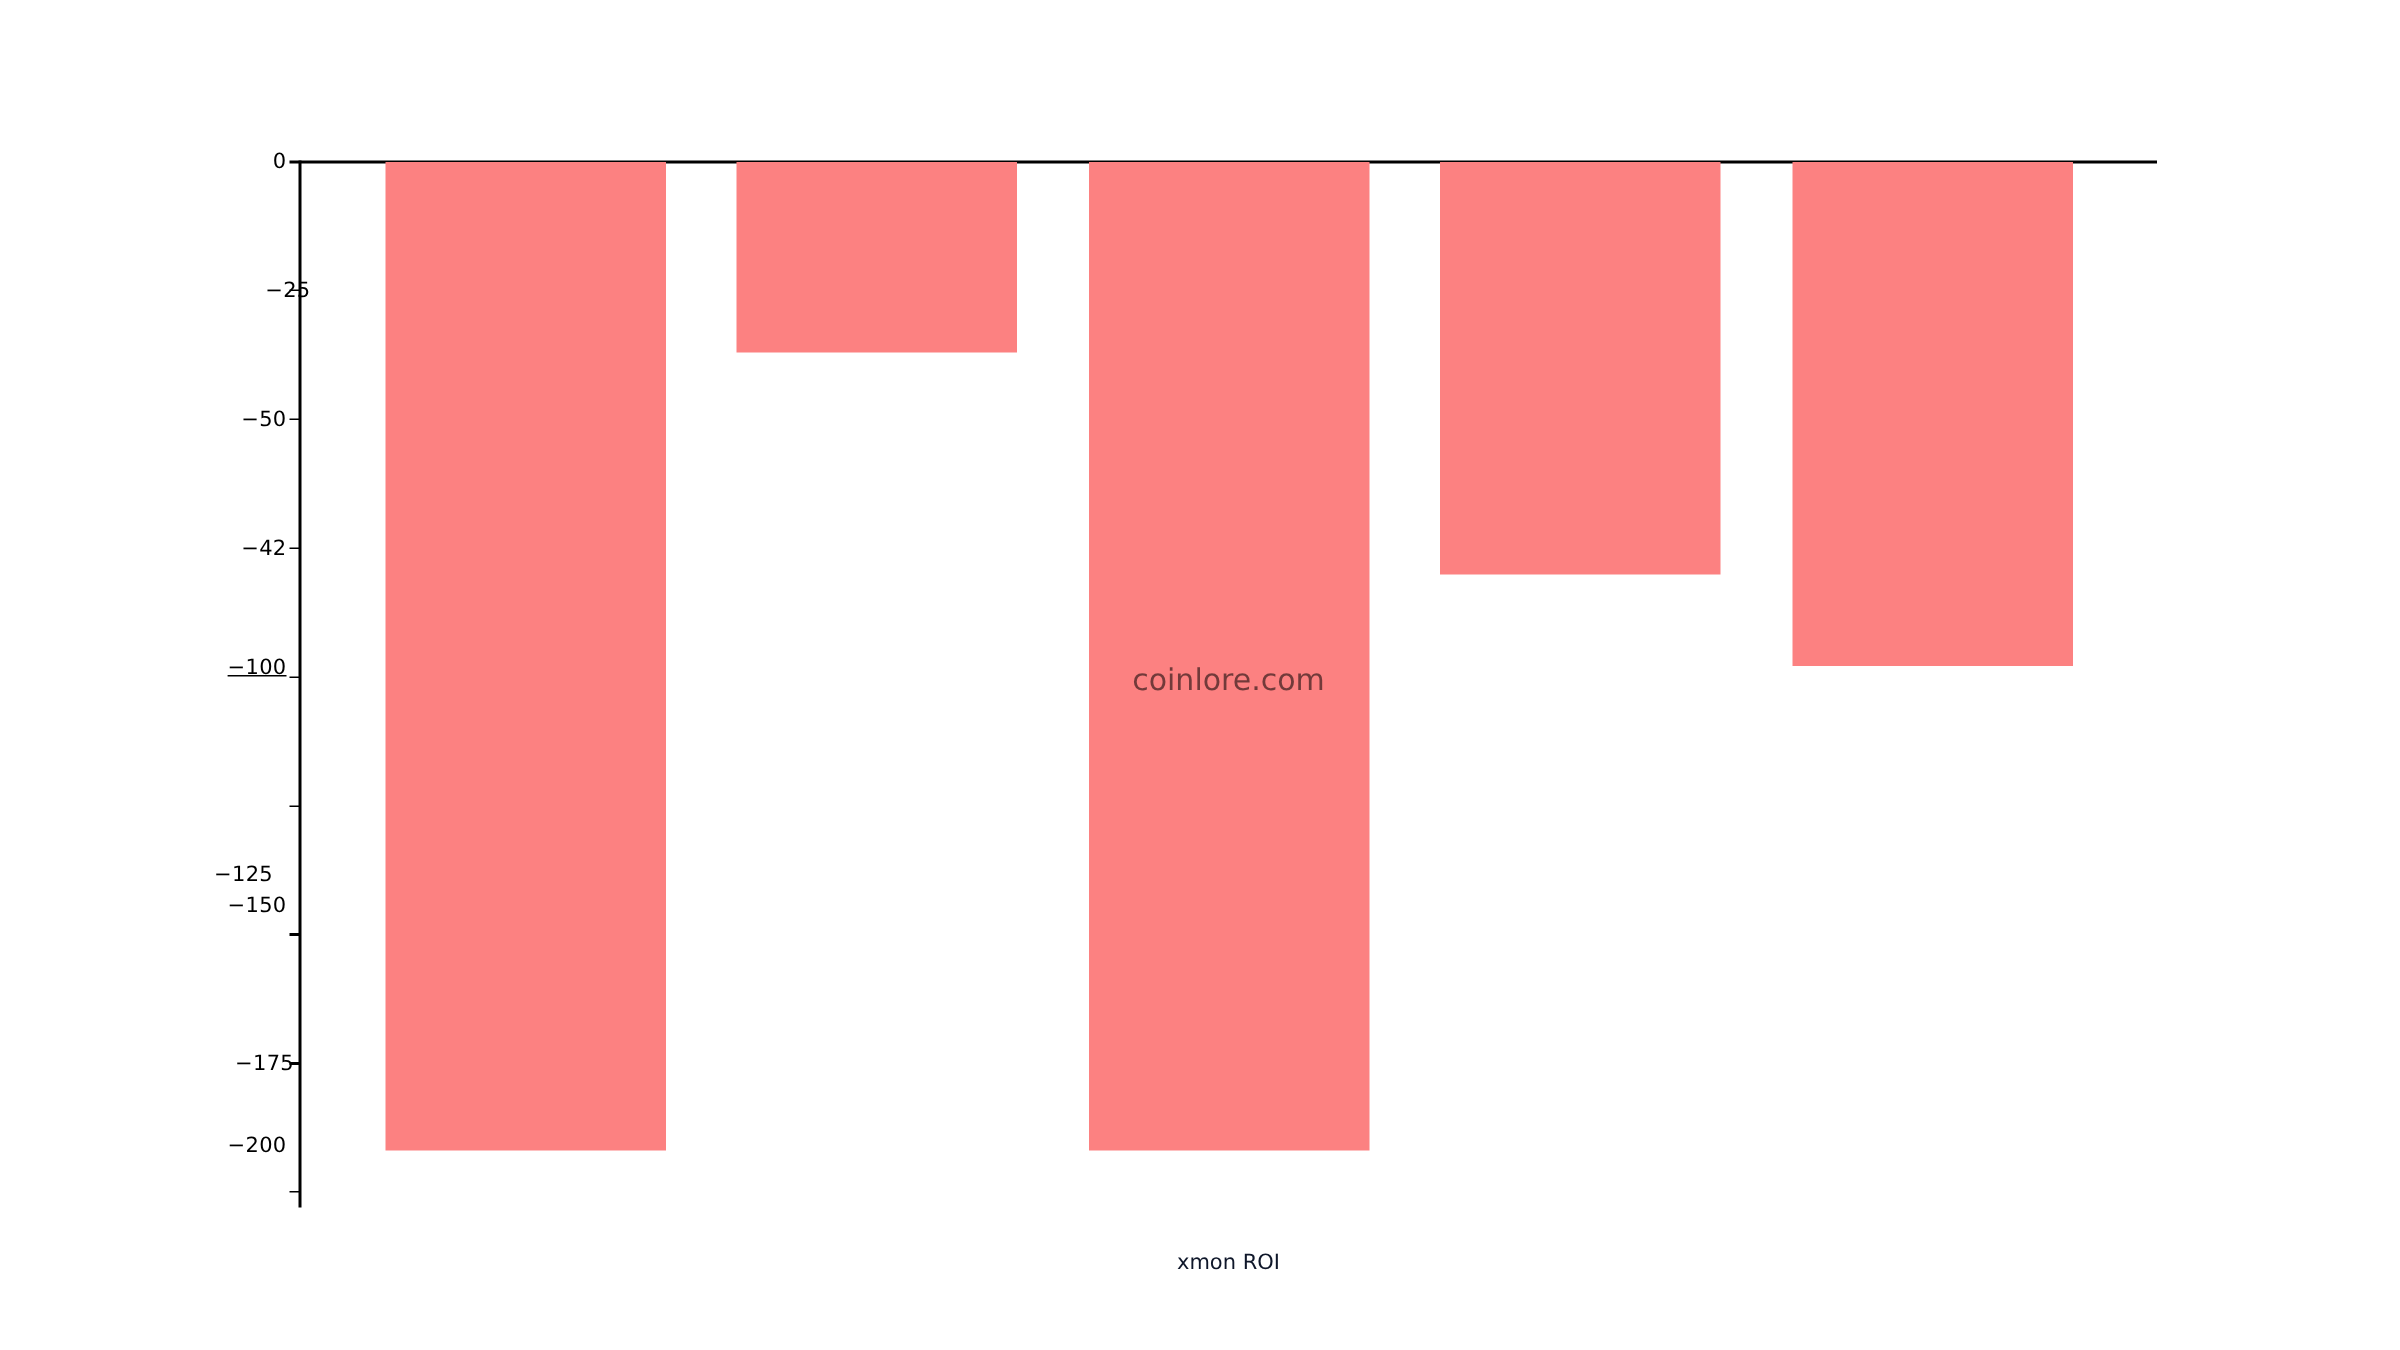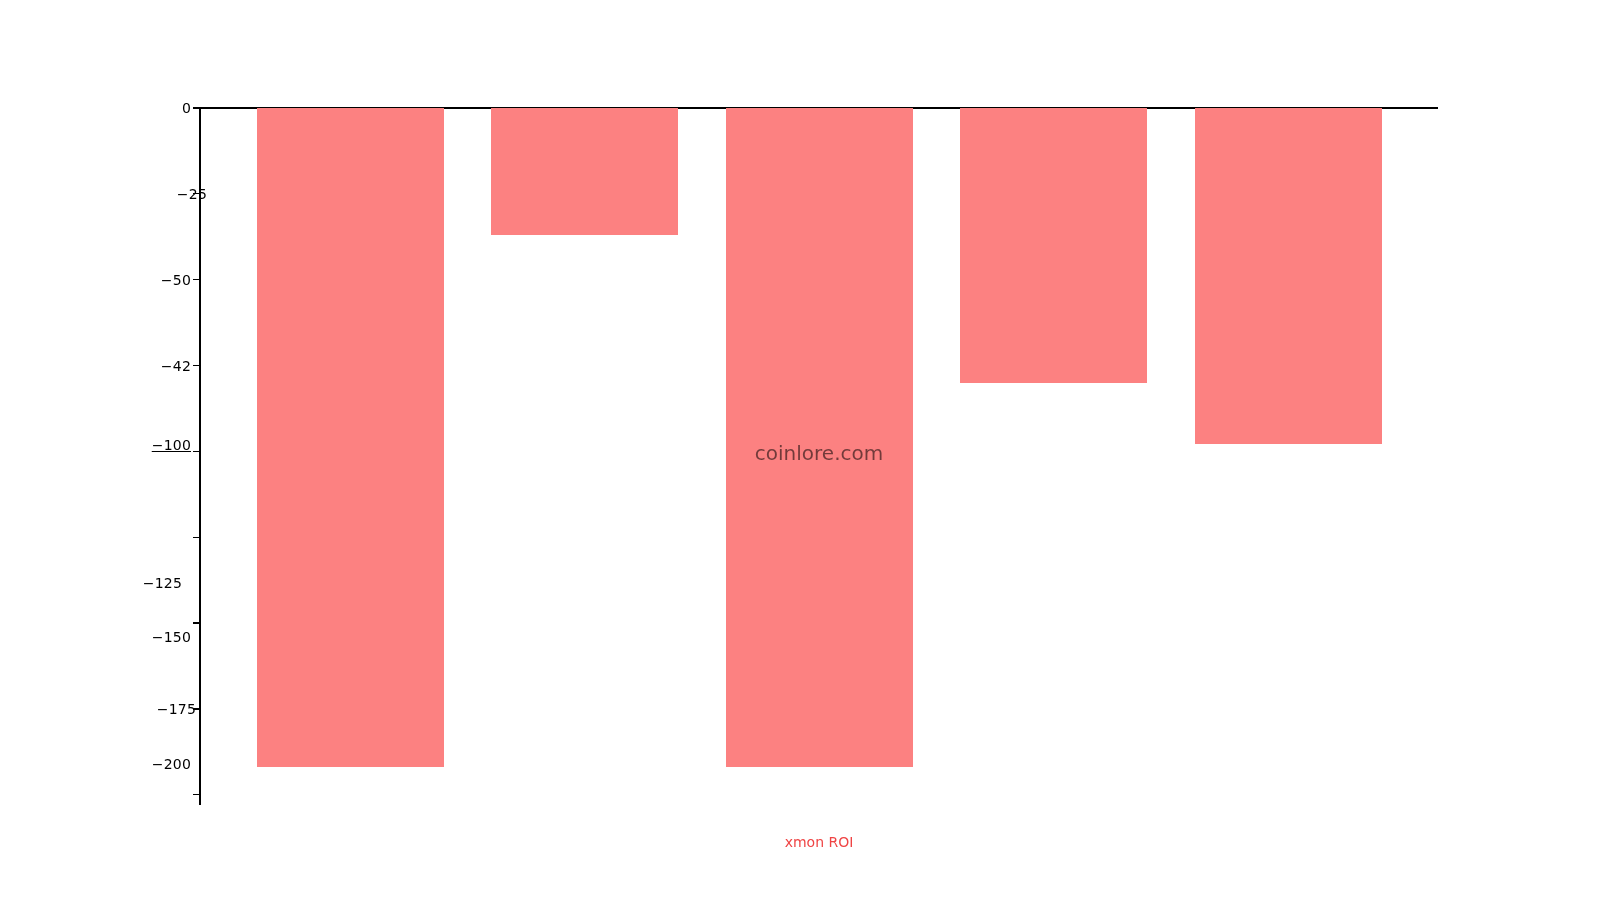--- a/index.html
+++ b/index.html
@@ -50,21 +50,21 @@
   }
   .watermark {
     position: absolute;
     font-size: 20px;
     transform: translate(-50%, -50%);
     white-space: nowrap;
   }
   .xlabel {
     position: absolute;
     font-size: 14px;
-    color: #ef4444;
+    color: #0f172a;
     transform: translate(-50%, -50%);
     white-space: nowrap;
   }
 </style>
 </head>
 <body>
 
 <div class="figure">
   <div class="axis-line" id="x-axis-zero-line"></div>
   <div class="axis-line" id="y-axis-spine"></div>
@@ -75,21 +75,21 @@
       <div class="ytick-label" style="left: 191px; top: 193.837px; margin-left: 16px;">−25</div>
       <div class="ytick-mark" style="left: 193px; top: 279.025px; background: rgb(0, 0, 0);"></div>
       <div class="ytick-label" style="left: 191px; top: 279.675px;">−50</div>
       <div class="ytick-mark" style="left: 193px; top: 364.862px; background: rgb(0, 0, 0);"></div>
       <div class="ytick-label" style="left: 191px; top: 365.512px;">−42</div>
       <div class="ytick-mark" style="left: 193px; top: 450.7px; background: rgb(0, 0, 0);"></div>
       <div class="ytick-label" style="left: 191px; top: 445px; text-decoration: underline;">−100</div>
       <div class="ytick-mark" style="left: 193px; top: 536.537px; background: rgb(0, 0, 0);"></div>
       <div class="ytick-label" style="left: 182px; top: 537.187px; margin-top: 46px;">−125</div>
       <div class="ytick-mark" style="left: 193px; top: 622.375px; background: rgb(0, 0, 0);"></div>
-      <div class="ytick-label" style="left: 191px; top: 637px;">−150</div>
+      <div class="ytick-label" style="left: 191px; top: 604px;">−150</div>
       <div class="ytick-mark" style="left: 193px; top: 708.212px; background: rgb(0, 0, 0);"></div>
       <div class="ytick-label" style="left: 196px; top: 708.862px;">−175</div>
       <div class="ytick-mark" style="left: 193px; top: 794.05px; background: rgb(0, 0, 0);"></div>
       <div class="ytick-label" style="left: 191px; top: 764px;">−200</div>
     </div>
   <div id="bars">
       <div class="bar" style="left: 256.5px; top: 108px; width: 187px; height: 659.232px; background: rgb(252, 129, 129);"></div>
       <div class="bar" style="left: 491px; top: 108px; width: 187px; height: 127.039px; background: rgb(252, 129, 129);"></div>
       <div class="bar" style="left: 725.5px; top: 108px; width: 187px; height: 659.232px; background: rgb(252, 129, 129);"></div>
       <div class="bar" style="left: 960px; top: 108px; width: 187px; height: 274.68px; background: rgb(252, 129, 129);"></div>

